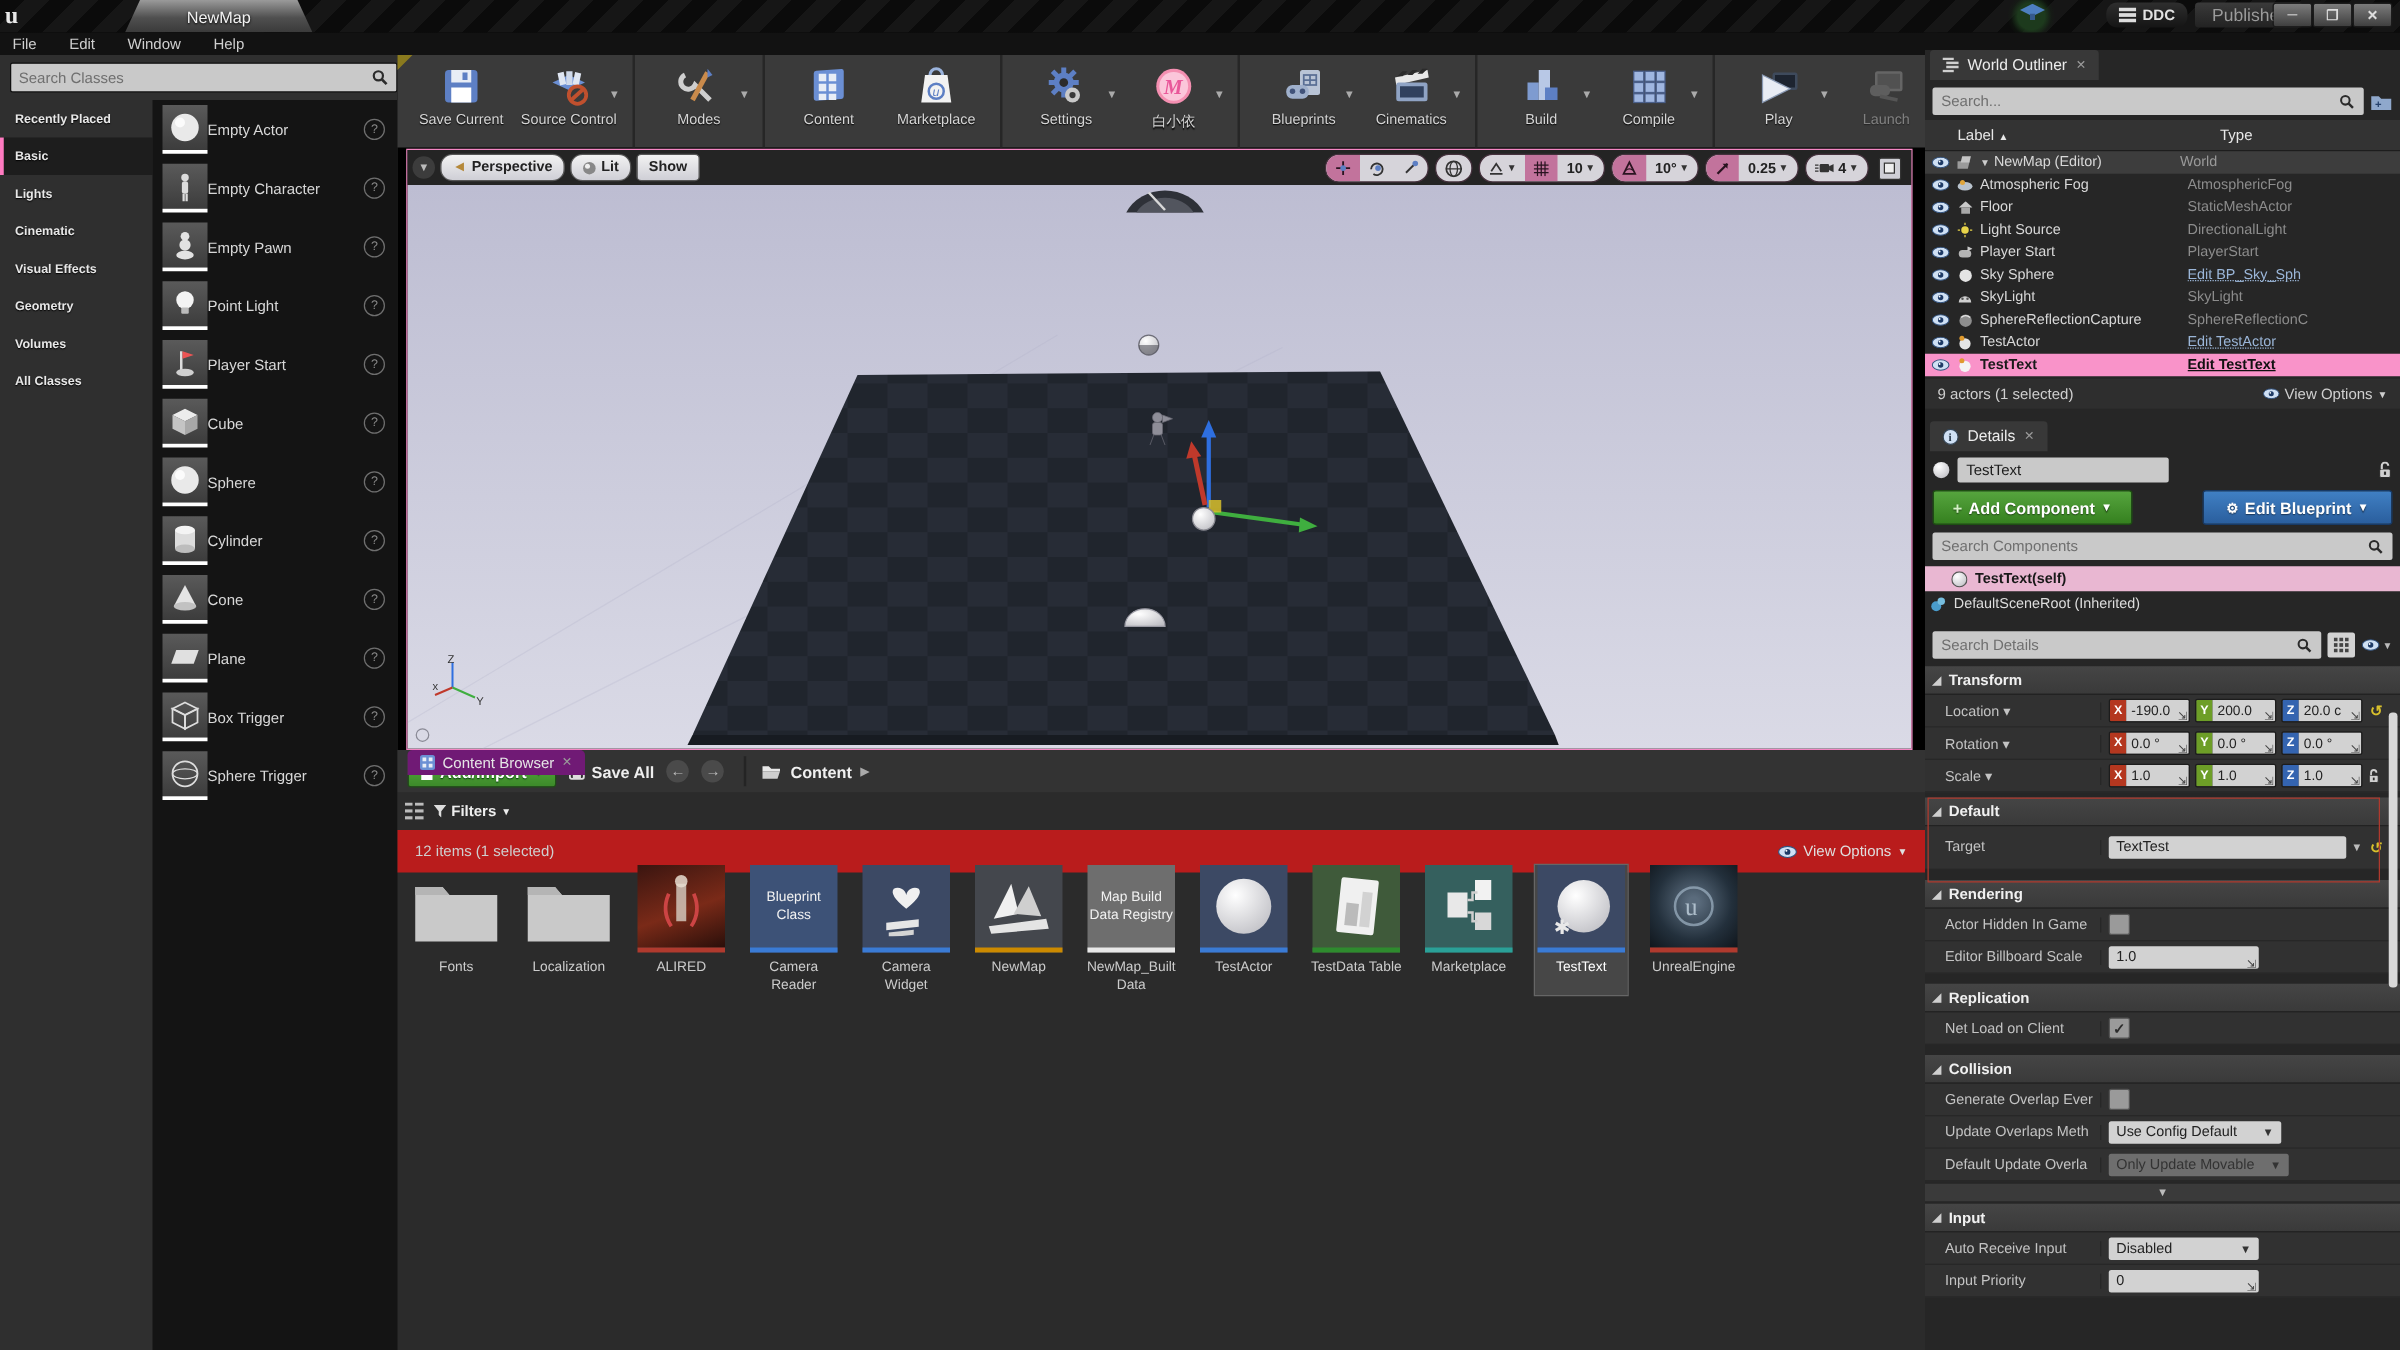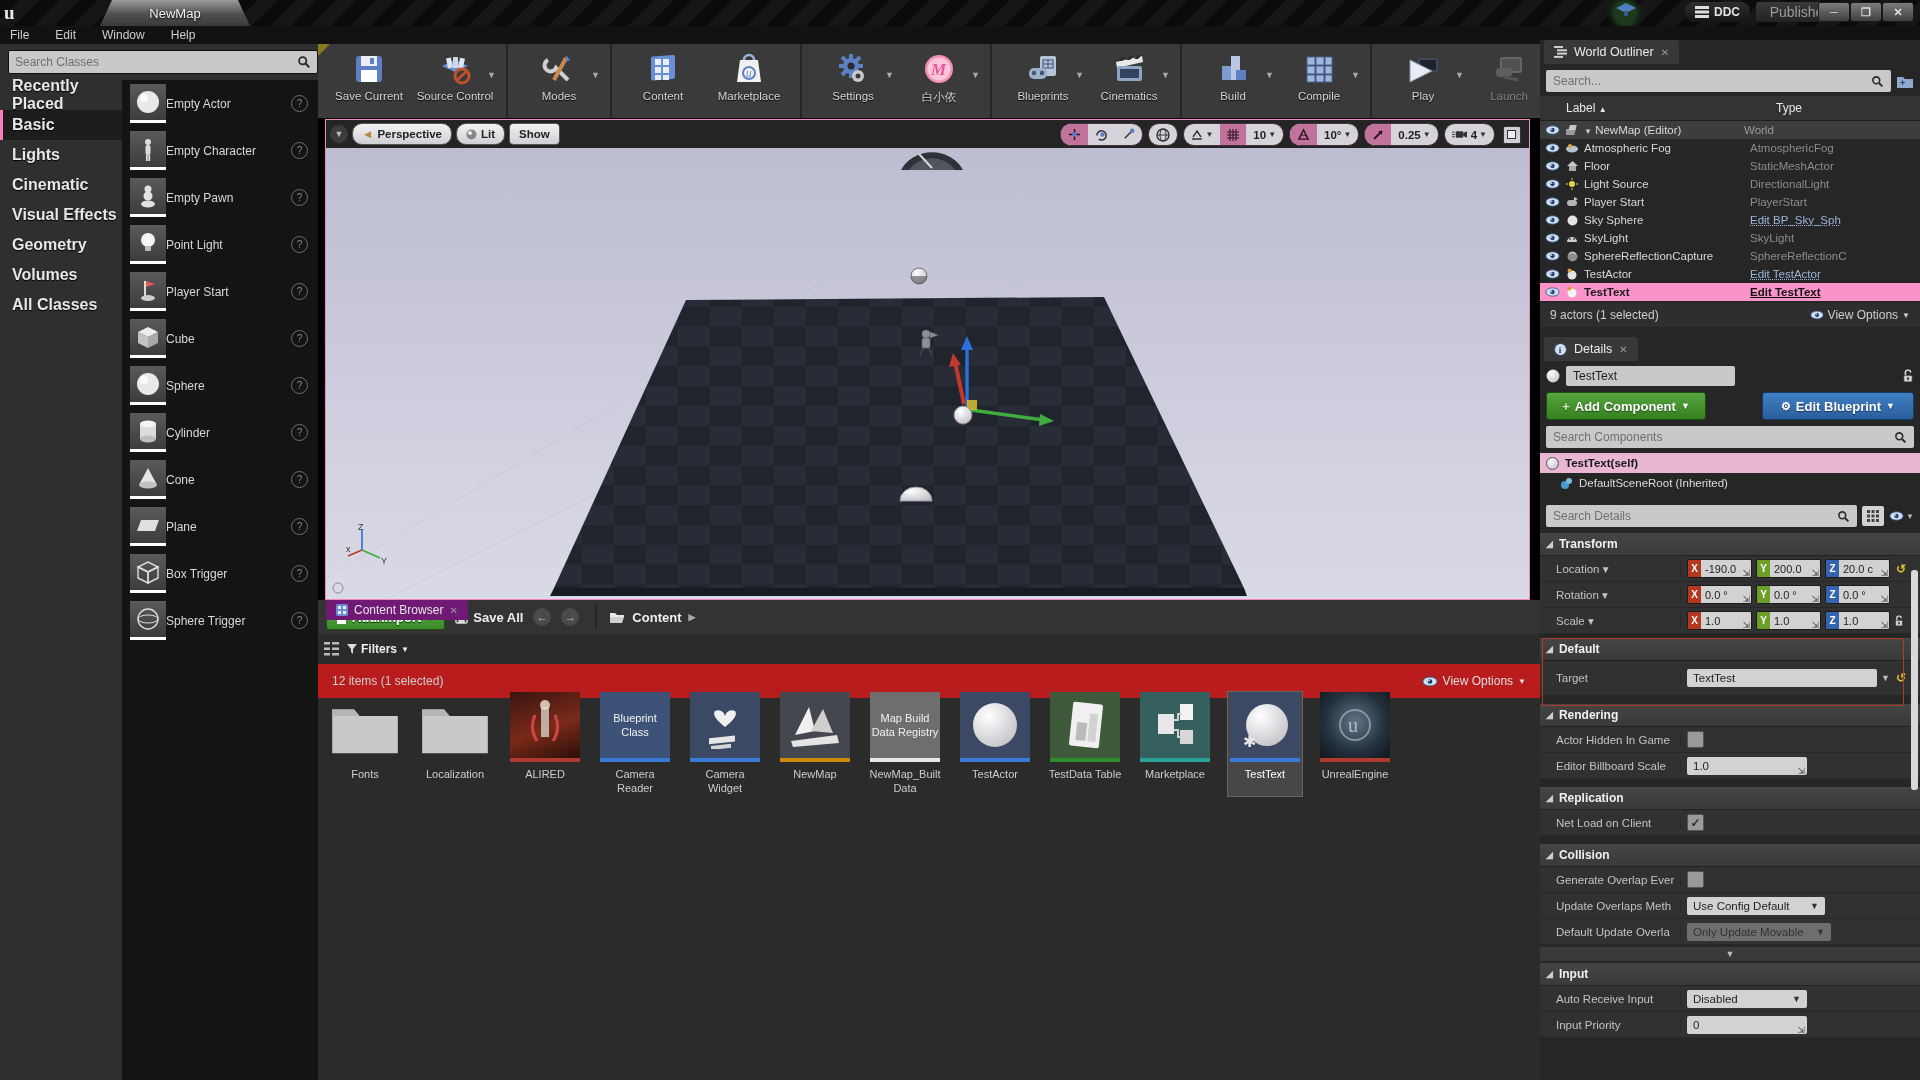--- a/index.html
+++ b/index.html
@@ -26,21 +26,21 @@
   
   #menubar{left:0;top:26px;width:1540px;height:18px;background:#121212;display:flex;align-items:center;gap:26px;padding-left:10px;}
   .menu-item{color:#cfcfcf;font-size:12px;}
   #menubar-right{left:1540px;top:26px;width:380px;height:14px;background:#121212;}
   
   #left-panel{left:0;top:44px;width:318px;height:1036px;background:#2f2f2f;}
   #search-classes{left:8px;top:6px;width:296px;height:22px;background:#c9c9c9;border:1px solid #111;border-radius:2px;
     display:flex;align-items:center;padding:0 6px;color:#6f6f6f;}
   #search-classes span{flex:1;}
   #cat-col{left:0;top:36px;width:122px;}
-  .cat{height:30px;display:flex;align-items:center;padding-left:12px;color:#e8e8e8;font-weight:bold;font-size:16px;text-shadow:0 1px 1px #000;}
+  .cat{height:30px;display:flex;align-items:center;padding-left:12px;color:#e8e8e8;font-weight:bold;font-size:10px;text-shadow:0 1px 1px #000;}
   .cat.active{background:#1d1d1d;border-left:3px solid #ff7bc1;padding-left:9px;}
   #item-col{left:122px;top:36px;width:196px;height:1000px;background:#141414;}
   .pitem{height:47px;display:flex;align-items:center;padding-left:8px;}
   .pthumb{width:36px;height:36px;background:linear-gradient(#5a5a5a,#3c3c3c);border-bottom:3px solid #fff;flex:0 0 36px;
     display:flex;align-items:center;justify-content:center;}
   .plabel{flex:1;color:#d8d8d8;font-size:12px;}
   .qmark{width:15px;height:15px;border:1px solid #6f6f6f;border-radius:50%;color:#8a8a8a;font-size:10px;
     display:flex;align-items:center;justify-content:center;margin-right:10px;}
   
   #toolbar{left:318px;top:44px;width:1222px;height:74px;background:#3a3a3a;display:flex;align-items:stretch;}
@@ -106,21 +106,21 @@
   .worow.sel .wlabel{color:#1a1a1a;font-weight:bold;}
   .worow.sel .wtype{color:#101010;text-decoration:underline;font-weight:bold;}
   .worow.root{background:#3d3d3d;}
   .worow.root .wtype{color:#9a9a9a;}
   #wo-footer{display:flex;justify-content:space-between;align-items:center;height:24px;padding:0 10px;color:#cfcfcf;background:#2e2e2e;margin-top:2px;}
   
   .namefield{height:20px;background:#c9c9c9;border-radius:2px;color:#1c1c1c;display:flex;align-items:center;padding:0 7px;}
   .bigbtn{height:26px;border-radius:3px;display:flex;align-items:center;justify-content:center;gap:5px;color:#fff;font-weight:bold;font-size:13px;text-shadow:0 1px 1px rgba(0,0,0,.5);}
   #addcomp{background:linear-gradient(#56a53e,#35801f);border:1px solid #1d4f12;width:158px;}
   #editbp{background:linear-gradient(#4080c4,#2a5e9d);border:1px solid #173a66;width:150px;}
-  .comprow{height:20px;display:flex;align-items:center;gap:6px;padding-left:6px;font-size:11.5px;color:#ddd;}
+  .comprow{height:20px;display:flex;align-items:center;gap:6px;padding-left:21px;font-size:11.5px;color:#ddd;}
   .comprow.pink{background:#e9b7d2;color:#181818;font-weight:bold;}
   .sect-head{height:22px;background:linear-gradient(#454545,#3a3a3a);display:flex;align-items:center;gap:6px;padding-left:6px;color:#f0f0f0;font-weight:bold;border-bottom:1px solid #222;}
   .tri{font-size:9px;color:#cfcfcf;}
   .prow{display:flex;align-items:center;min-height:25px;background:#313131;border-bottom:1px solid #272727;}
   .prow .plab{width:124px;flex:0 0 124px;padding-left:16px;color:#c3c3c3;font-size:11.5px;white-space:nowrap;overflow:hidden;border-right:1px solid #272727;}
   .prow .pval{flex:1;display:flex;align-items:center;gap:4px;padding-left:6px;}
   .axis{display:flex;height:17px;border-radius:2px;overflow:hidden;border:1px solid #1c1c1c;}
   .axis .ax{width:13px;display:flex;align-items:center;justify-content:center;color:#fff;font-size:10px;font-weight:bold;}
   .axis .av{width:46px;background:#d2d2d2;color:#222;font-size:11px;display:flex;align-items:center;padding-left:4px;position:relative;white-space:nowrap;overflow:hidden;}
   .axis .av:after{content:"⇲";position:absolute;right:1px;bottom:-1px;font-size:9px;color:#444;}
@@ -1125,21 +1125,21 @@
       <svg width="13" height="13">
           <use href="#i-mag"></use>
         </svg>
     </div>
     <div class="comprow pink" style="margin-top:5px">
       <svg width="13" height="13">
           <circle cx="6.5" cy="6.5" r="6" fill="url(#sph)" stroke="#555"></circle>
         </svg>
       <span>TestText(self)</span>
       </div>
-    <div class="comprow" style="padding-left:20px">
+    <div class="comprow" style="padding-left:4px">
       <svg width="13" height="13">
           <circle cx="5" cy="8" r="4" fill="#4a9ccc"></circle>
           <circle cx="9" cy="4" r="3" fill="#77bede"></circle>
         </svg>
       <span>DefaultSceneRoot (Inherited)</span>
       </div>
     <div class="gap"></div>
     <div style="display:flex;align-items:center;gap:5px;margin:4px 6px 0">
       <div class="searchbar" style="flex:1">
         <span>Search Details</span>

